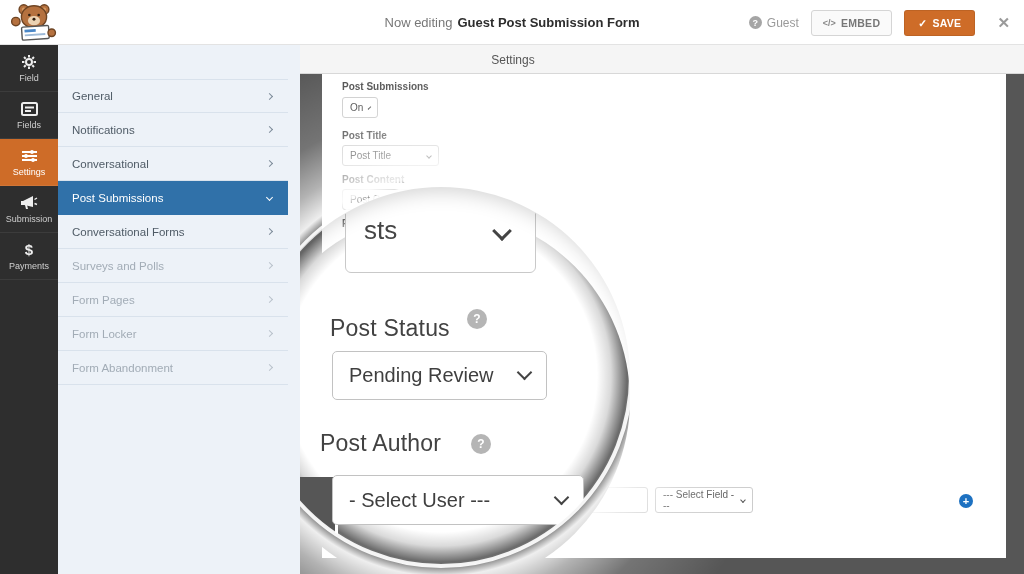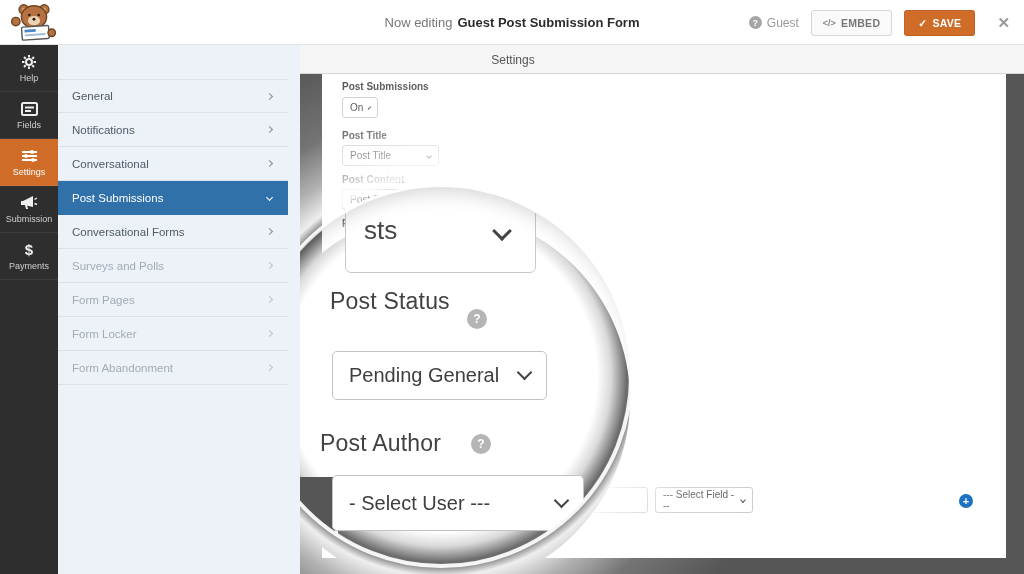--- a/index.html
+++ b/index.html
@@ -127,21 +127,21 @@
   <div class="icon-sidebar">
     <div class="is-item">
       <span class="is-ic">
         <svg width="16" height="16" viewBox="0 0 16 16">
             <g stroke="#eee" stroke-width="2">
               <circle cx="8" cy="8" r="3" fill="none"></circle>
               <path d="M8 1v2.4M8 12.6V15M1 8h2.4M12.6 8H15M3 3l1.7 1.7M11.3 11.3L13 13M13 3l-1.7 1.7M4.7 11.3L3 13"></path>
             </g>
           </svg>
       </span>
-      <span class="lbl">Help</span>
+      <span class="lbl">Field</span>
     </div>
     <div class="is-item">
       <span class="is-ic">
         <svg width="17" height="14" viewBox="0 0 17 14">
             <rect x="1" y="1" width="15" height="12" rx="1.5" fill="none" stroke="#eee" stroke-width="2"></rect>
             <path d="M4 5.5h9M4 9h6" stroke="#eee" stroke-width="1.8"></path>
           </svg>
       </span>
       <span class="lbl">Fields</span>
     </div>
@@ -258,32 +258,32 @@
   <div class="halo"></div>
 
   <div class="lens">
     <div class="lens-wedge"></div>
 
     <div class="lens-dd-partial">
       <span class="txt">sts</span>
       <span class="bigchev"></span>
     </div>
 
-    <span class="lens-h" style="left:78px;top:101px">Post Status</span>
+    <span class="lens-h" style="left:78px;top:128px">Post Status</span>
     <span class="q-ic" style="left:215px;top:122px">?</span>
 
     <div class="lens-dd" style="left:80px;top:164px;width:215px;height:49px">
-      <span>Pending General</span>
+      <span>Pending Review</span>
       <span class="bigchev"></span>
     </div>
 
     <span class="lens-h" style="left:68px;top:243px">Post Author</span>
     <span class="q-ic" style="left:219px;top:247px">?</span>
 
-    <div class="lens-dd" style="left:80px;top:288px;width:252px;height:56px">
+    <div class="lens-dd" style="left:80px;top:288px;width:252px;height:50px">
       <span>- Select User ---</span>
       <span class="bigchev"></span>
     </div>
   </div>
   <div class="lens-ring"></div>
   <div class="lens-shade"></div>
 
 </div>
 
 </body></html>

